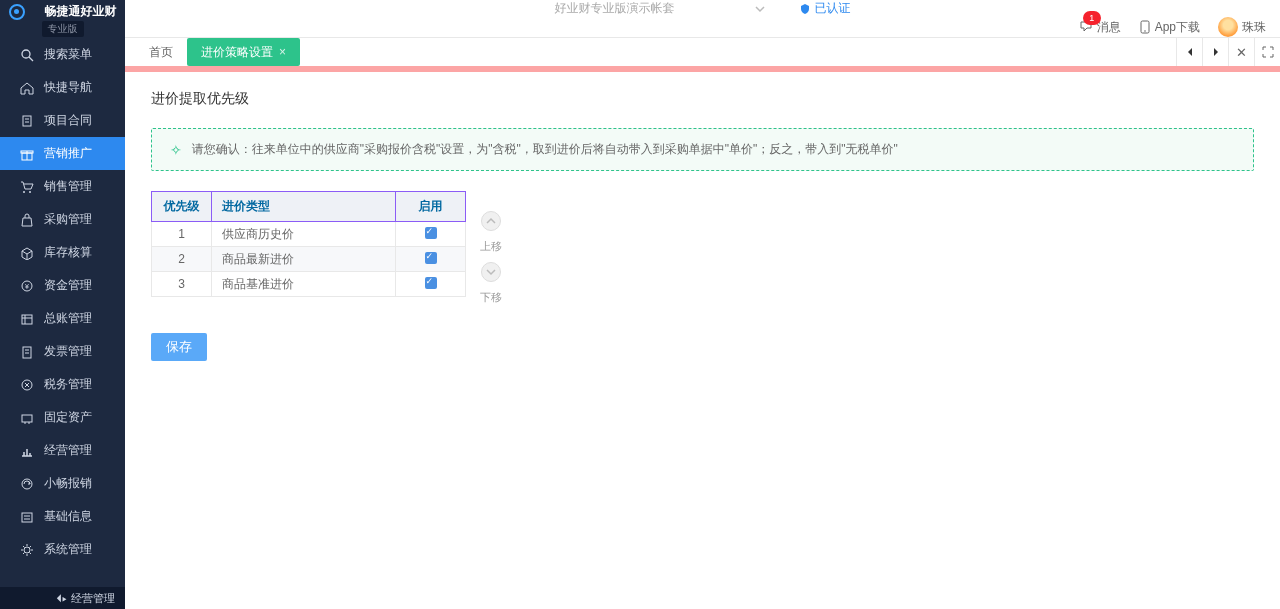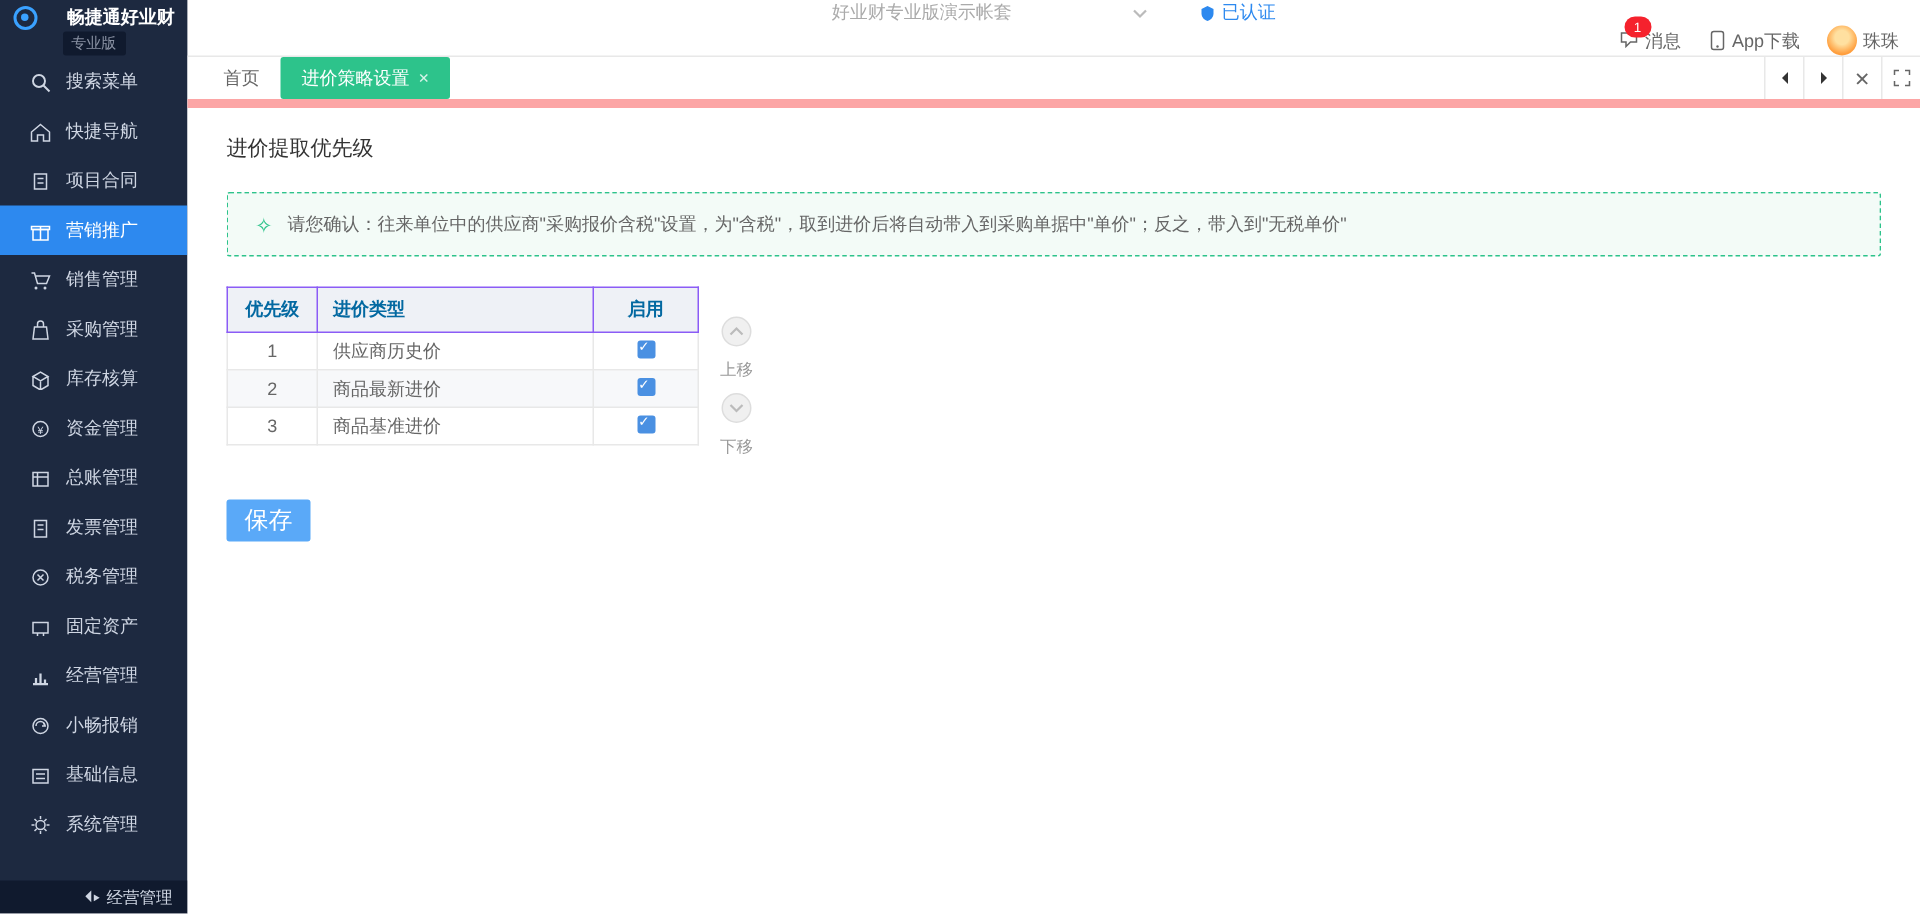--- a/index.html
+++ b/index.html
@@ -348,21 +348,21 @@
       text-align: center;
     }
     .save-btn {
       margin-top: 28px;
       background: #5aa9f8;
       color: #fff;
       border: none;
       height: 28px;
       width: 56px;
       border-radius: 2px;
-      font-size: 16px;
+      font-size: 13px;
       cursor: pointer;
     }
   </style>
 </head>
 <body>
 
 <div class="sidebar">
   <div class="sidebar-header">
     <div class="sidebar-logo">
       <span class="sidebar-logo-icon"></span>

